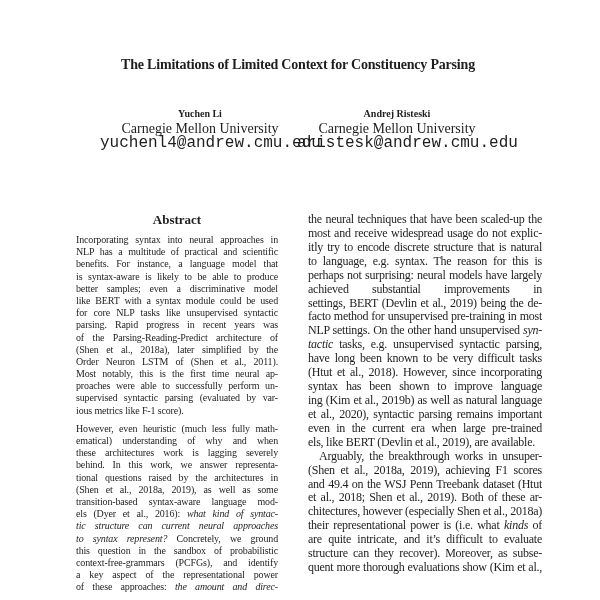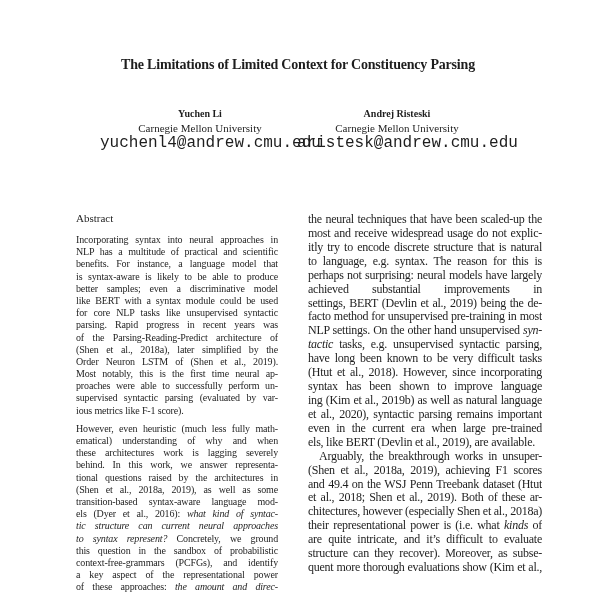--- a/index.html
+++ b/index.html
@@ -8,28 +8,28 @@
     font-family:"Liberation Serif","DejaVu Serif",serif;color:#1e1e1e;
   }
   .title{
     position:absolute;top:57px;left:0;width:596px;margin:0;
     text-align:center;font-size:14px;font-weight:bold;letter-spacing:-0.2px;
   }
   .author{position:absolute;top:106px;width:200px;text-align:center;}
   .author.a0{left:100px;}
   .author.a1{left:297px;}
   .author-name{font-weight:bold;font-size:10px;line-height:15px;}
-  .author-affil{font-size:11px;line-height:15px;}
+  .author-affil{font-size:14px;line-height:15px;}
   .author-email{
     font-family:"Liberation Mono","DejaVu Sans Mono",monospace;
     font-size:16px;line-height:15px;
   }
   .abstract-heading{
     position:absolute;top:212px;left:76px;width:202px;
-    text-align:left;font-weight:normal;font-size:11px;
+    text-align:center;font-weight:bold;font-size:13px;
   }
   .col .line{text-align:justify;text-align-last:justify;overflow:hidden;}
   .col .line.end{text-align-last:left;}
   .col .line.indent{text-indent:11px;}
   .abstract-col{
     position:absolute;left:76px;top:234px;width:202px;height:366px;
     font-size:10px;line-height:12.2px;letter-spacing:-0.15px;
   }
   .abstract-col .line{height:12.2px;}
   .abstract-col .para + .para{margin-top:6px;}
@@ -65,21 +65,21 @@
         <div class="line"><span>Incorporating syntax into neural approaches in</span></div>
         <div class="line"><span>NLP has a multitude of practical and scientific</span></div>
         <div class="line"><span>benefits. For instance, a language model that</span></div>
         <div class="line"><span>is syntax-aware is likely to be able to produce</span></div>
         <div class="line"><span>better samples; even a discriminative model</span></div>
         <div class="line"><span>like BERT with a syntax module could be used</span></div>
         <div class="line"><span>for core NLP tasks like unsupervised syntactic</span></div>
         <div class="line"><span>parsing. Rapid progress in recent years was</span></div>
         <div class="line"><span>of the Parsing-Reading-Predict architecture of</span></div>
         <div class="line"><span>(Shen et al., 2018a), later simplified by the</span></div>
-        <div class="line"><span>Order Neuron LSTM of (Shen et al., 2019).</span></div>
+        <div class="line"><span>Order Neuron LSTM of (Shen et al., 2011).</span></div>
         <div class="line"><span>Most notably, this is the first time neural ap-</span></div>
         <div class="line"><span>proaches were able to successfully perform un-</span></div>
         <div class="line"><span>supervised syntactic parsing (evaluated by var-</span></div>
         <div class="line end"><span>ious metrics like F-1 score).</span></div>
       </div>
       <div class="para">
         <div class="line"><span>However, even heuristic (much less fully math-</span></div>
         <div class="line"><span>ematical) understanding of why and when</span></div>
         <div class="line"><span>these architectures work is lagging severely</span></div>
         <div class="line"><span>behind. In this work, we answer representa-</span></div>

